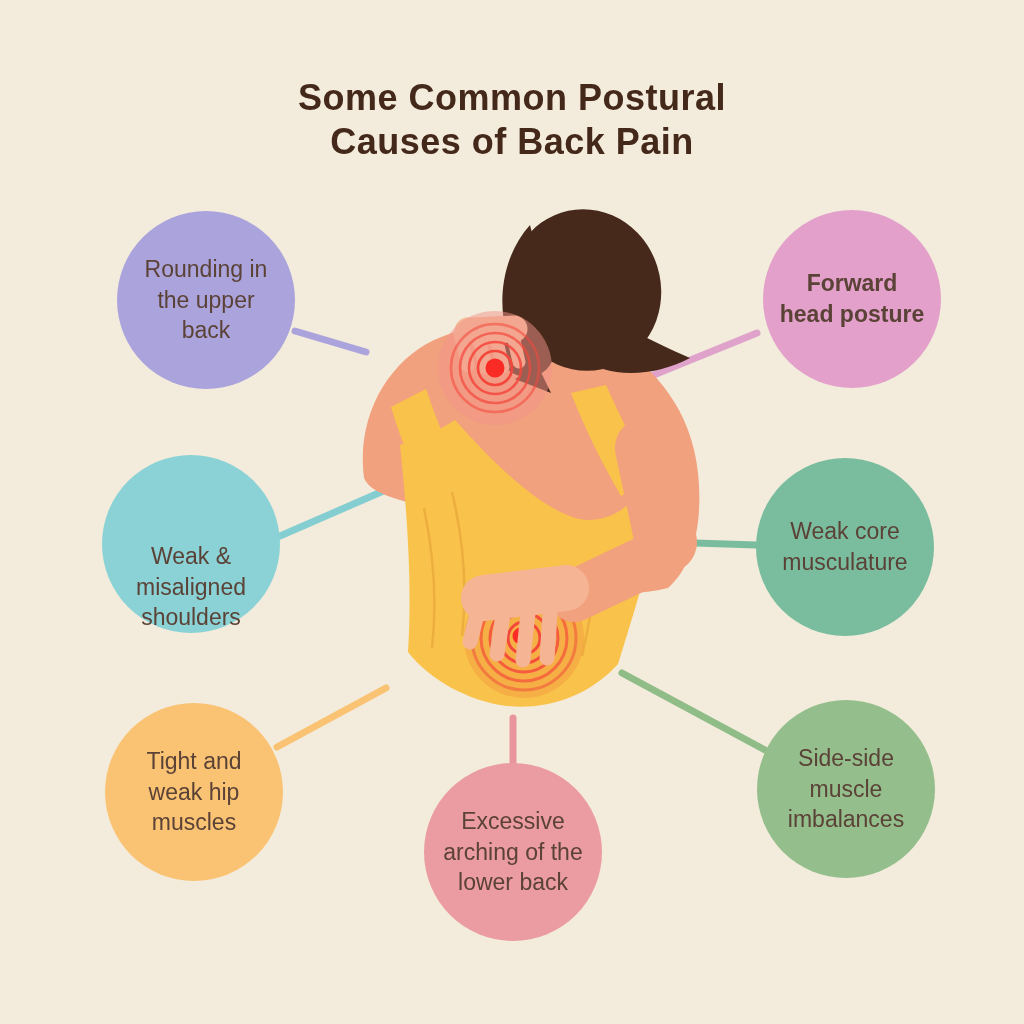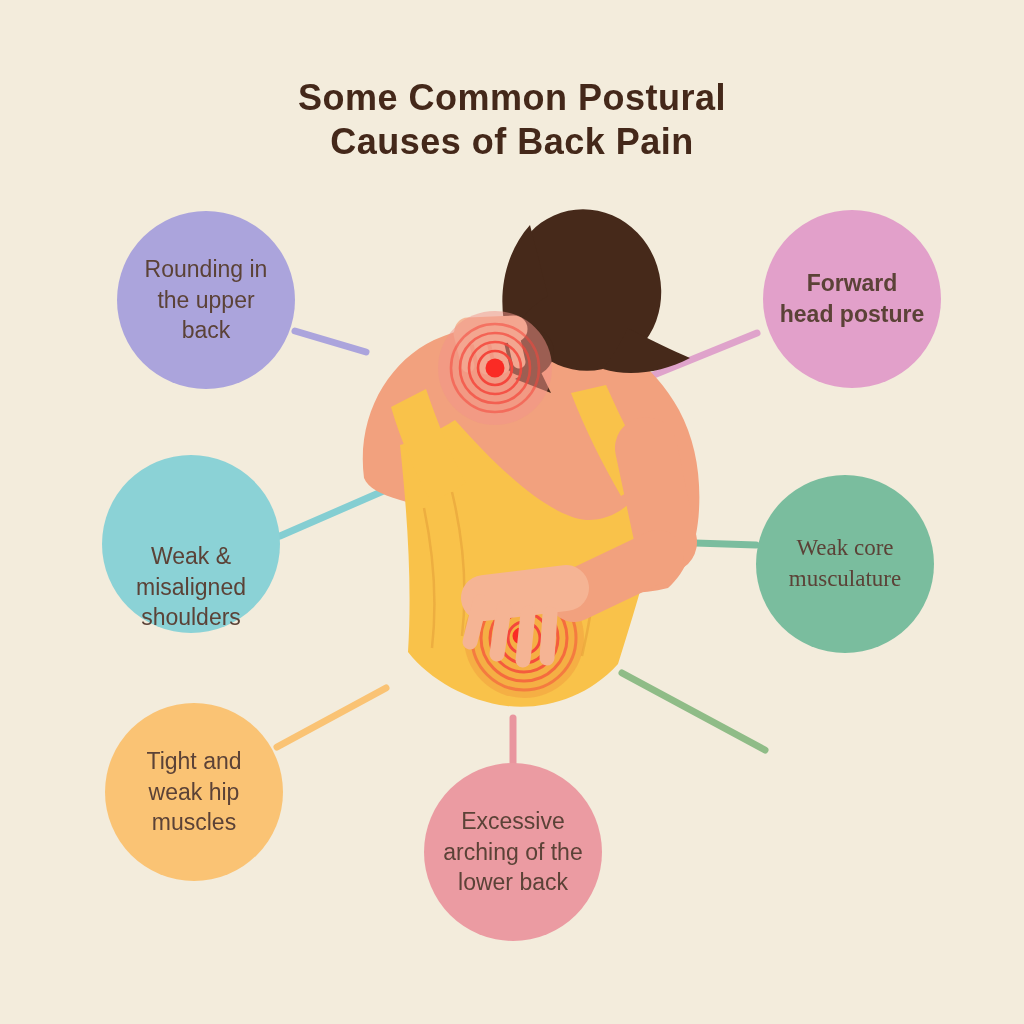--- a/index.html
+++ b/index.html
@@ -122,31 +122,36 @@
     <span class="node__label">Forward
 head posture</span>
   </div>
 
   <div class="node node--teal" style="left:102px;top:455px;align-items:flex-end;">
     <span class="node__label">Weak &amp;
 misaligned
 shoulders</span>
   </div>
 
-  <div class="node node--green" style="left:756px;top:475px;font-family:Liberation Serif, serif;">
+  <div class="node node--green" style="left:756px;top:458px;">
     <span class="node__label">Weak core
 musculature</span>
   </div>
 
   <div class="node node--orange" style="left:105px;top:703px;">
     <span class="node__label">Tight and
 weak hip
 muscles</span>
   </div>
 
   <div class="node node--rose" style="left:424px;top:763px;">
     <span class="node__label">Excessive
 arching of the
 lower back</span>
   </div>
 
+  <div class="node node--sage" style="left:757px;top:700px;">
+    <span class="node__label">Side-side
+muscle
+imbalances</span>
+  </div>
 
 </div>
 
 </body></html>

